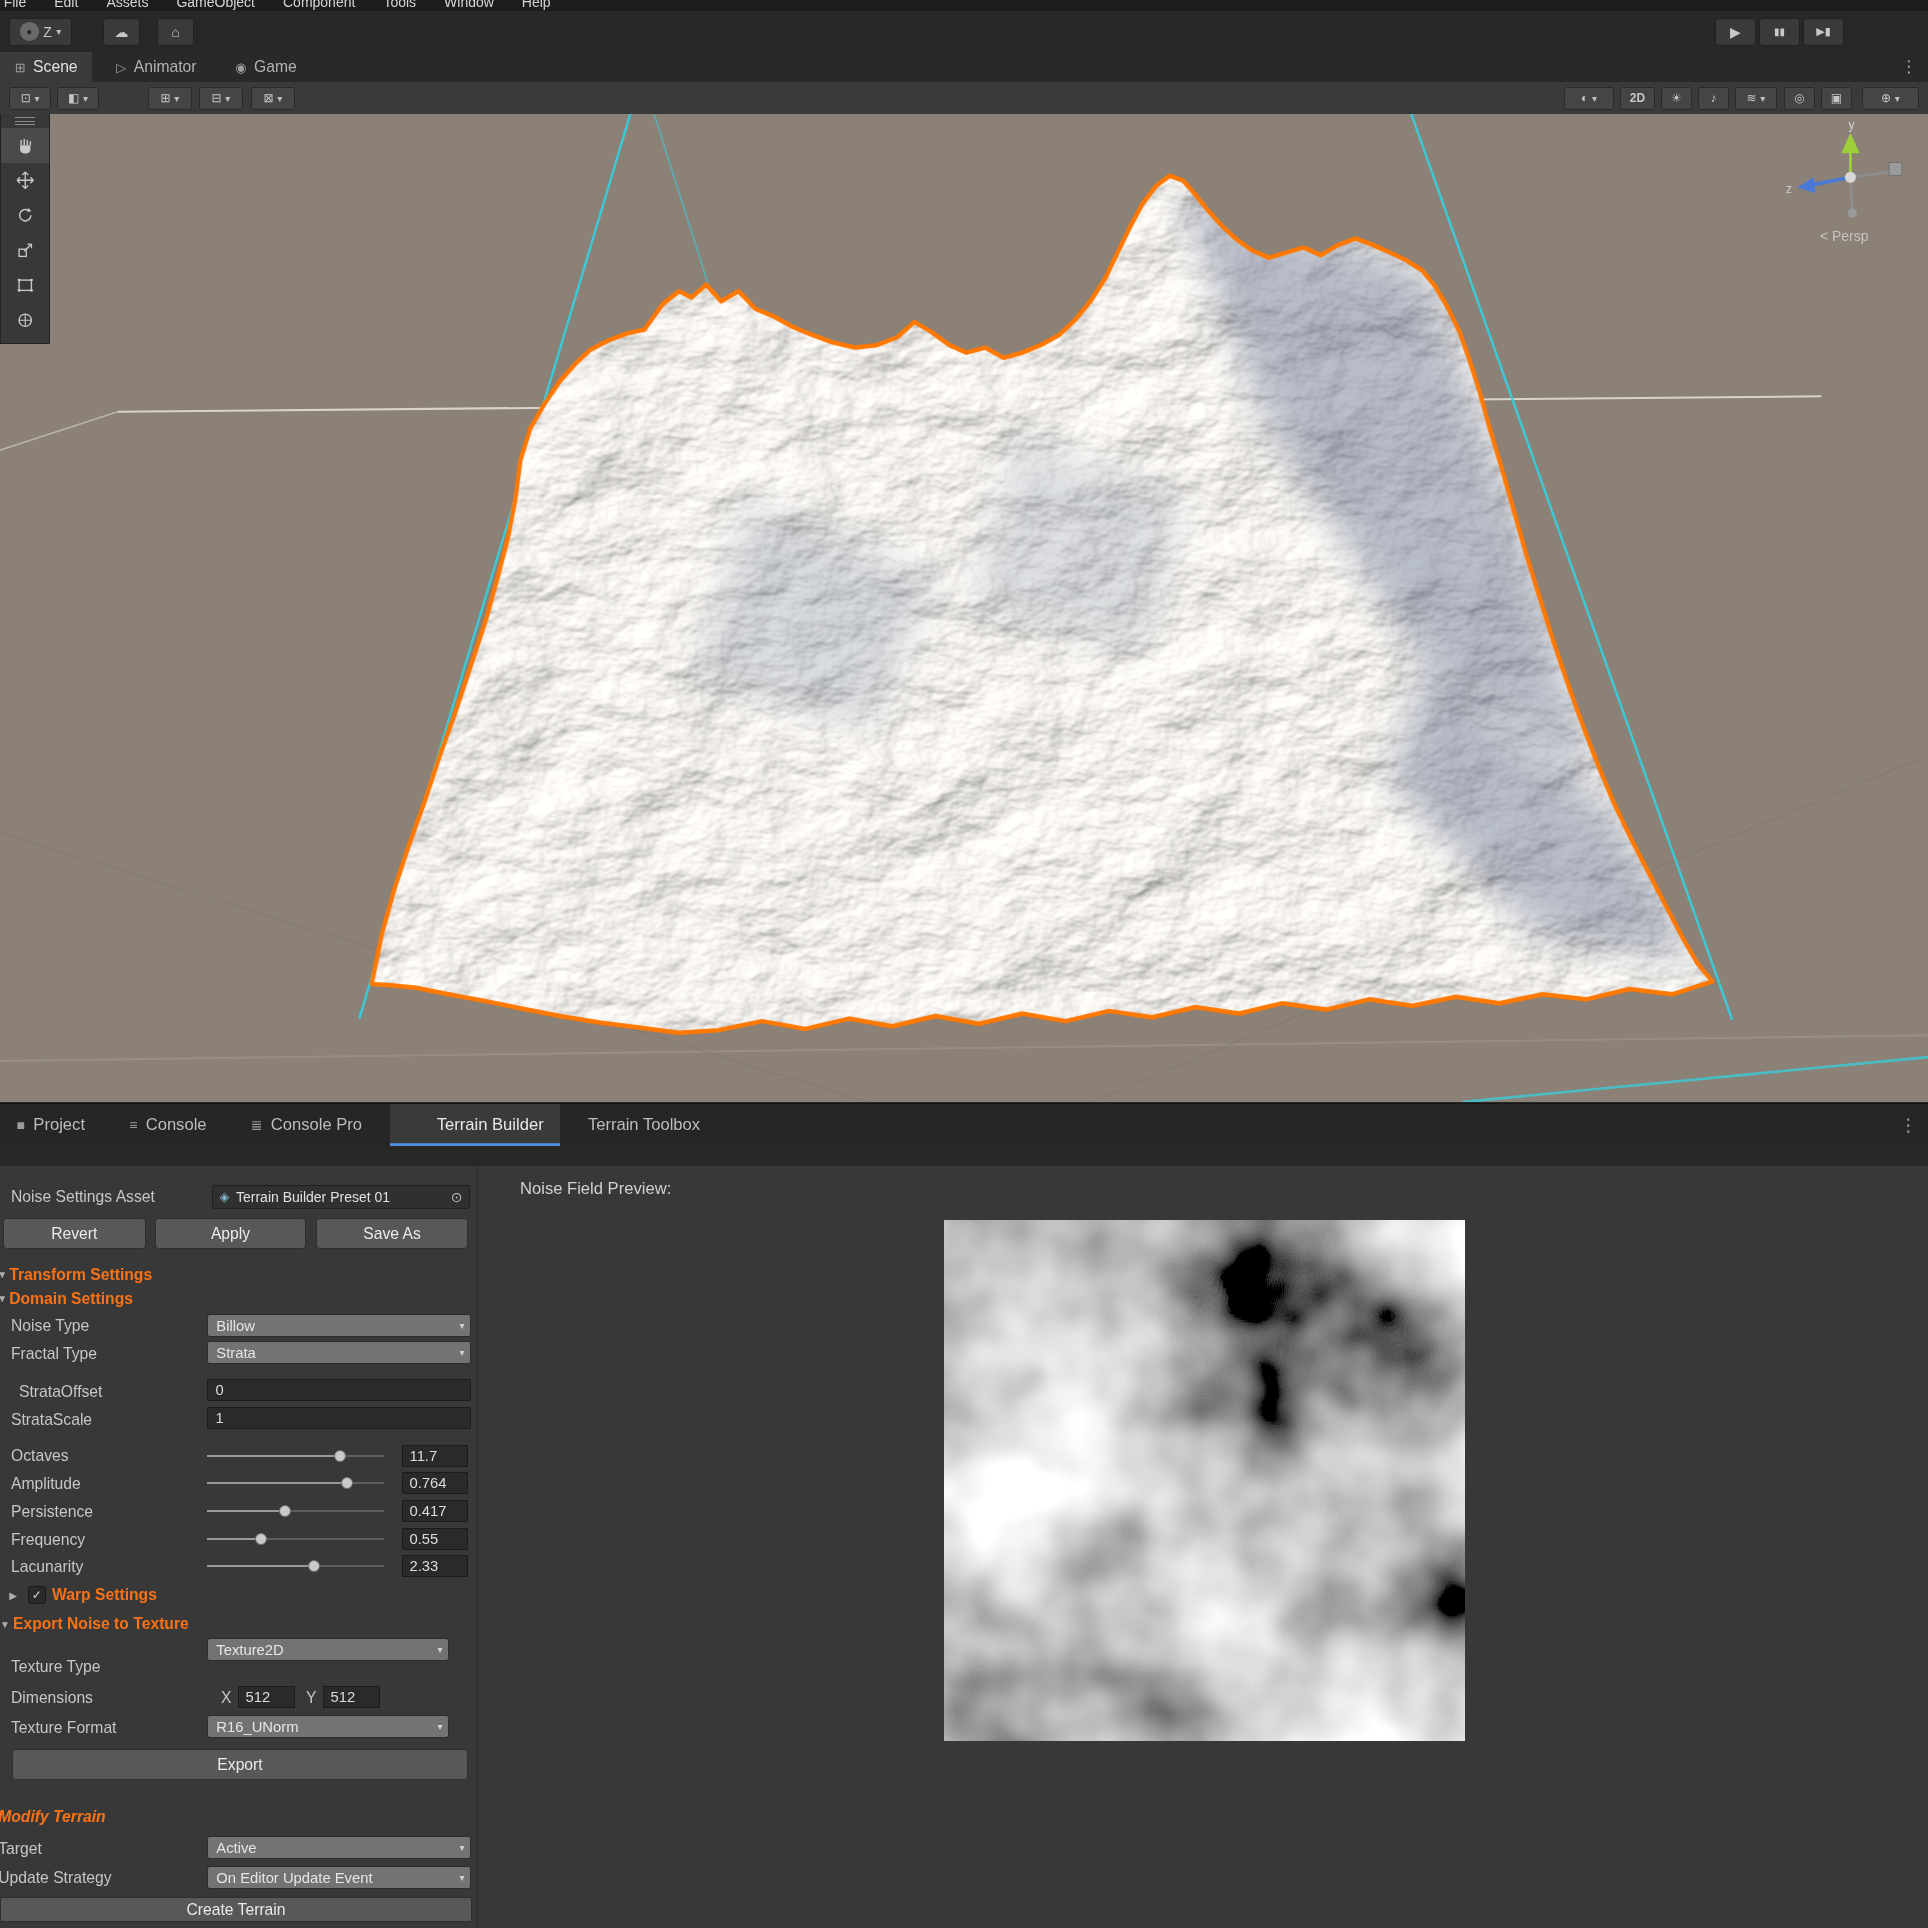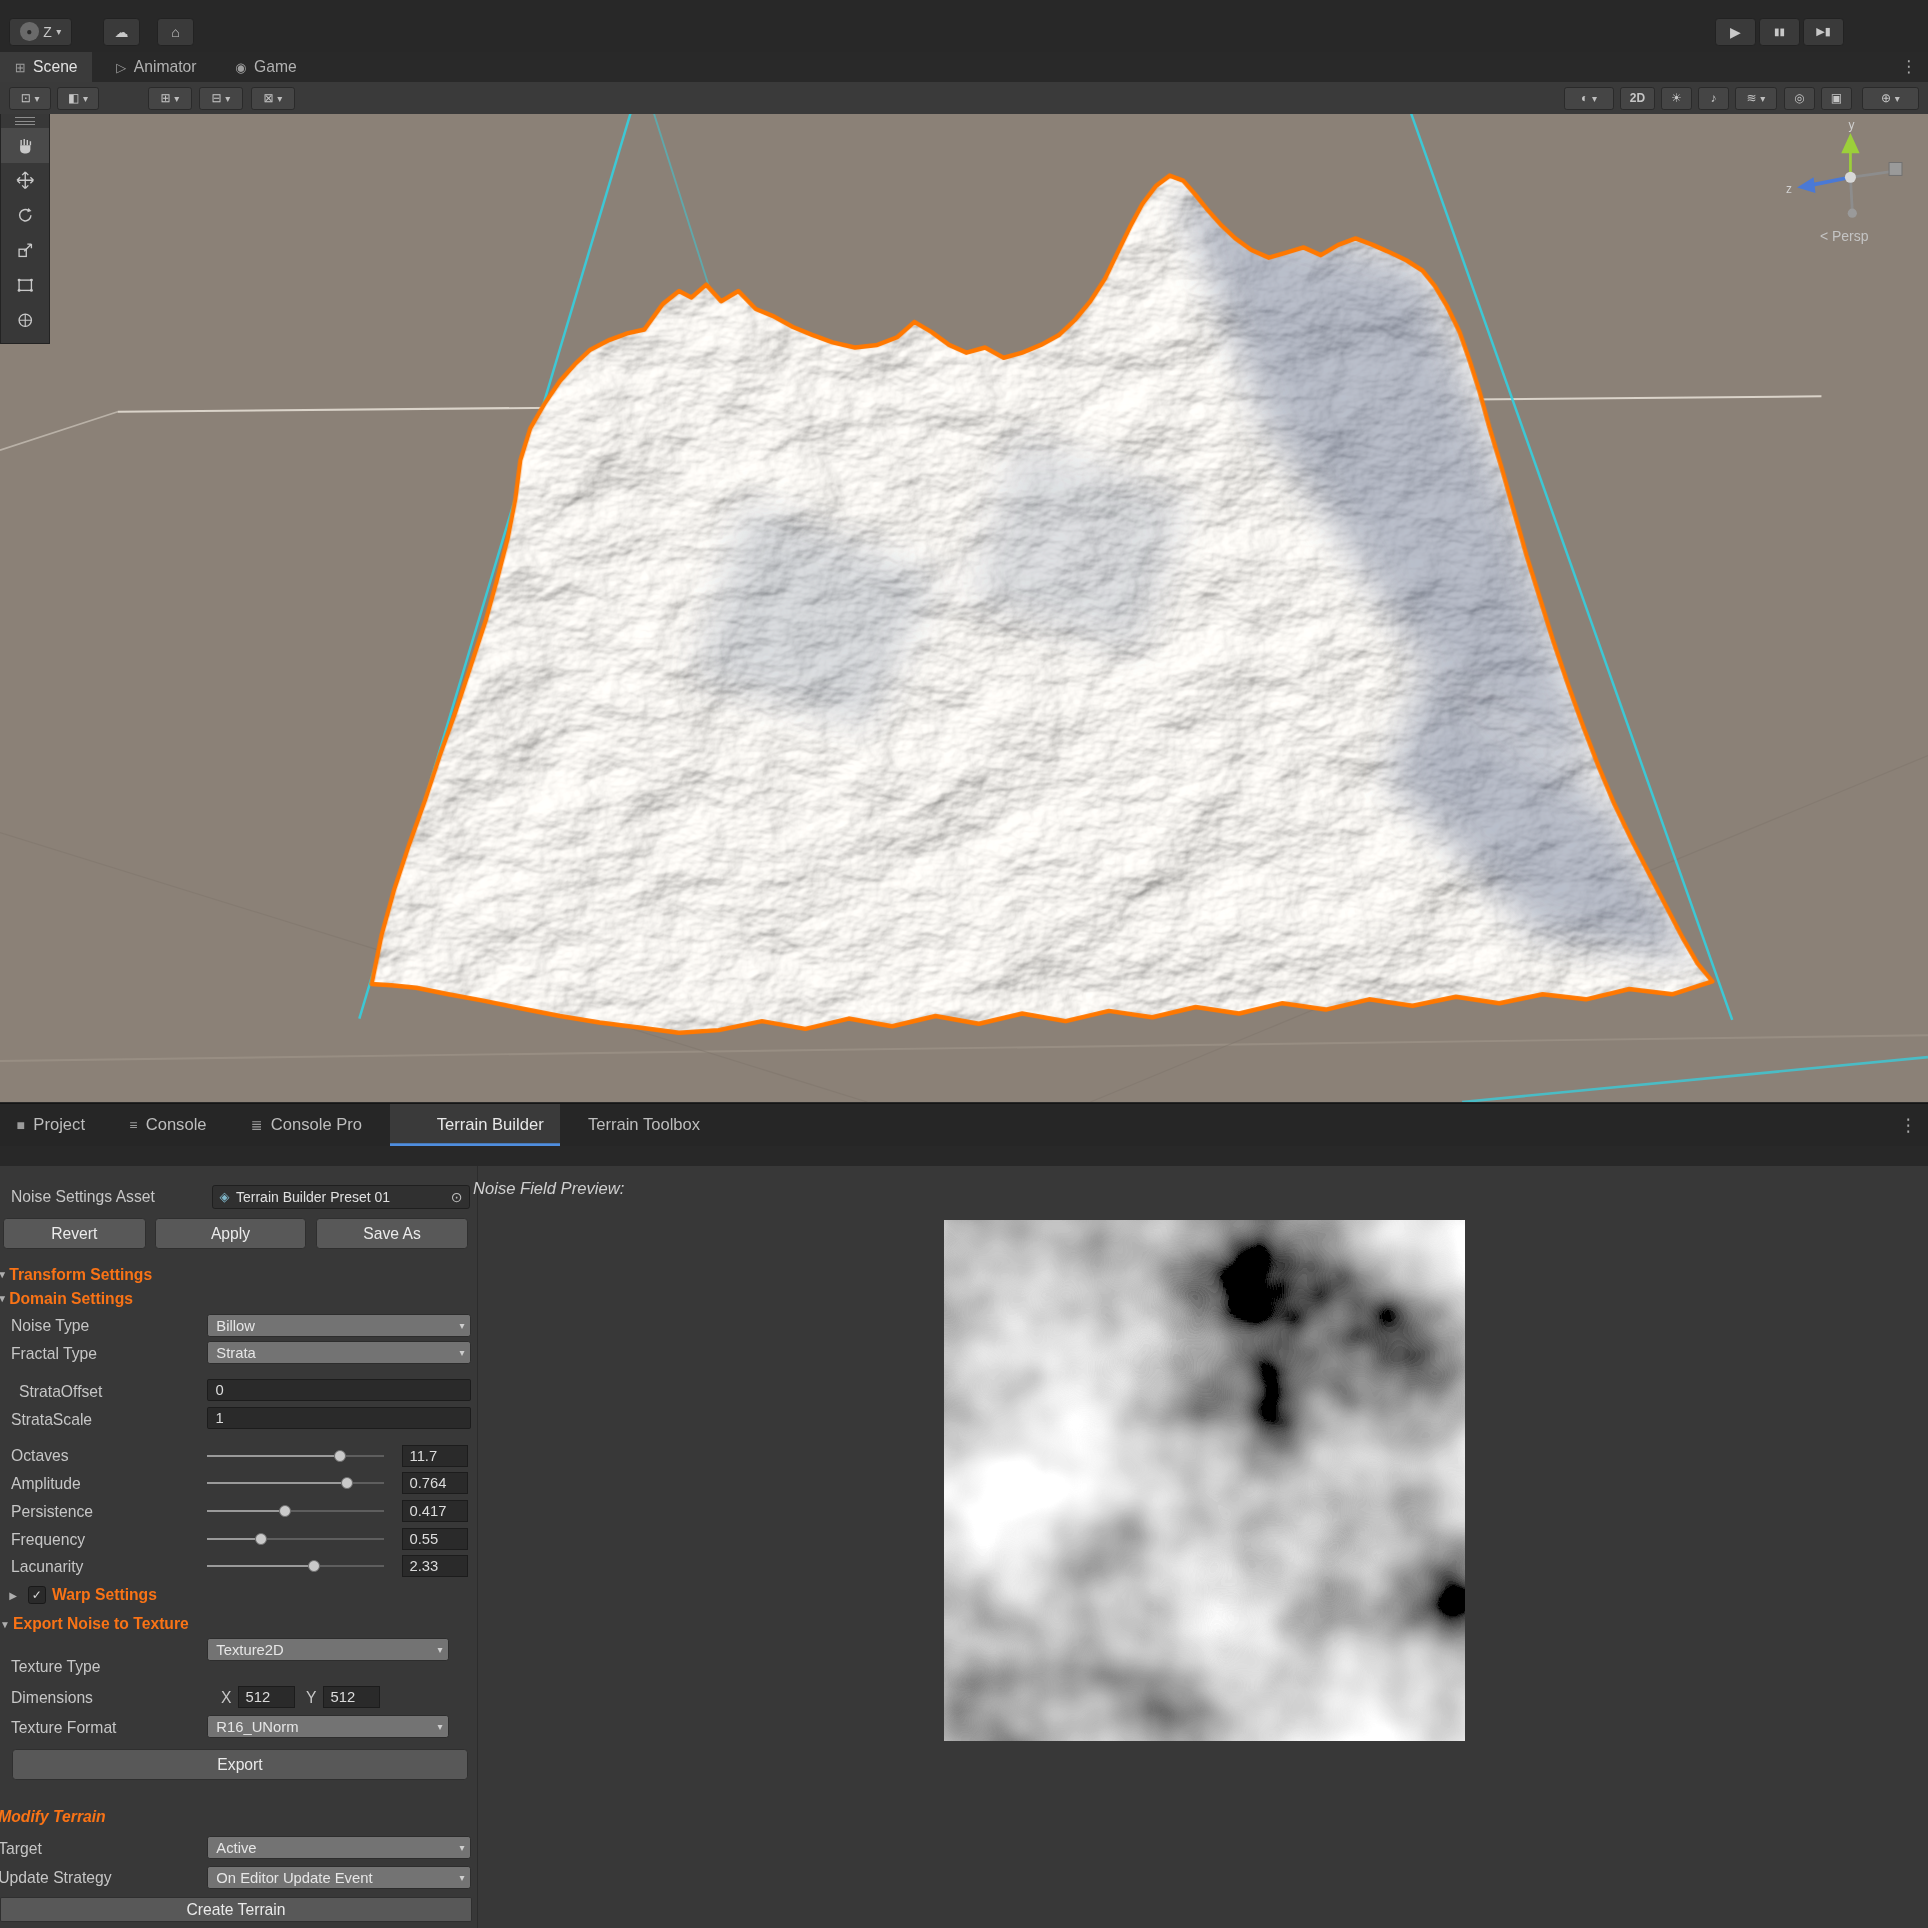--- a/index.html
+++ b/index.html
@@ -75,28 +75,40 @@
   .btn{position:absolute;background:#585858;border:0.9px solid #2f2f2f;border-radius:3.7px;display:flex;align-items:center;justify-content:center;
        font-size:15.7px;color:#eaeaea;box-sizing:border-box;}
   .checkbox{position:absolute;width:15.7px;height:15.7px;background:#2a2a2a;border:0.9px solid #191919;border-radius:2.8px;
             display:flex;align-items:center;justify-content:center;color:#d8d8d8;font-size:12px;}
   .objfield{position:absolute;left:212px;top:18.5px;width:258px;height:24px;background:#303030;border:0.9px solid #1f1f1f;border-radius:2.8px;
             display:flex;align-items:center;gap:6.5px;padding:0 6.5px;box-sizing:border-box;font-size:14px;color:#e0e0e0;white-space:nowrap;}
   .objicon{color:#7fb6c9;font-size:13px;}
   .objpick{margin-left:auto;color:#bdbdbd;font-size:14px;}
   .minifield{position:absolute;height:22px;background:#2a2a2a;border:0.9px solid #1c1c1c;display:flex;align-items:center;
              padding-left:6.5px;box-sizing:border-box;font-size:14.8px;color:#dcdcdc;}
-  #preview-label{position:absolute;left:473px;top:13px;font-size:16.6px;color:#d0d0d0;font-style:italic;}
+  #preview-label{position:absolute;left:520px;top:13px;font-size:16.6px;color:#d0d0d0;}
   #preview-box{position:absolute;left:944px;top:54px;width:521px;height:521px;background:#777;}
 </style>
 </head>
 <body>
 
 <div id="root">
 
+  <div id="menu-bar" class="abs">
+    <div class="menu-inner">
+      <span>File</span>
+      <span>Edit</span>
+      <span>Assets</span>
+      <span>GameObject</span>
+      <span>Component</span>
+      <span>Tools</span>
+      <span>Window</span>
+      <span>Help</span>
+    </div>
+  </div>
 
   <div id="main-toolbar" class="abs">
     <div class="tbtn" style="left:9.2px;width:63px;">
       <span class="avatar">●</span>
       <span>Z</span>
       <span class="caret">▾</span>
     </div>
     <div class="tbtn" style="left:103px;width:37px;">
       <span>☁</span>
     </div>

